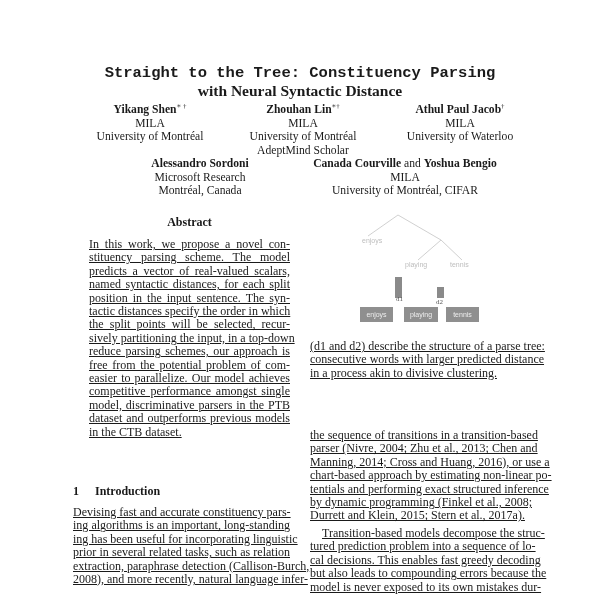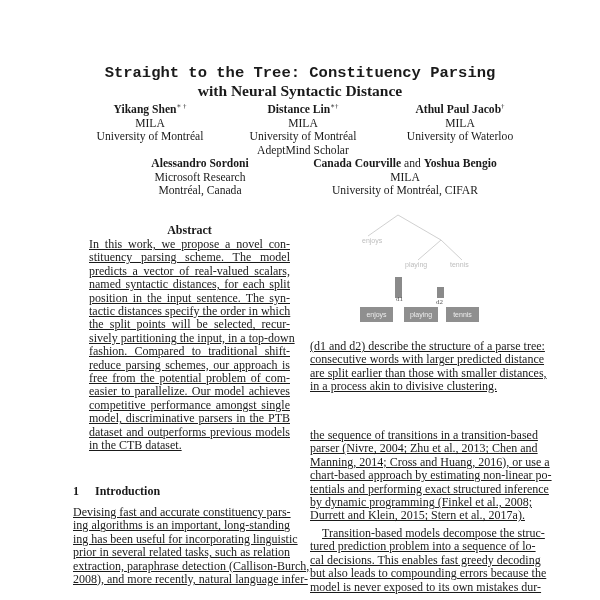--- a/index.html
+++ b/index.html
@@ -25,21 +25,21 @@
 
 <div class="abs title" style="top:64px;font-family:Liberation Mono, monospace;">Straight to the Tree: Constituency Parsing</div>
 <div class="abs title" style="top:82px;">with Neural Syntactic Distance</div>
 
 <div class="abs author-block" style="left:70px; width:160px; top:103px;">
   <div><span class="name">Yikang Shen</span><sup>∗ †</sup></div>
   <div>MILA</div>
   <div>University of Montréal</div>
 </div>
 <div class="abs author-block" style="left:218px; width:170px; top:103px;">
-  <div><span class="name">Distance Lin</span><sup>∗†</sup></div>
+  <div><span class="name">Zhouhan Lin</span><sup>∗†</sup></div>
   <div>MILA</div>
   <div>University of Montréal</div>
   <div>AdeptMind Scholar</div>
 </div>
 <div class="abs author-block" style="left:380px; width:160px; top:103px;">
   <div><span class="name">Athul Paul Jacob</span><sup>†</sup></div>
   <div>MILA</div>
   <div>University of Waterloo</div>
 </div>
 
@@ -49,31 +49,30 @@
   <div>Montréal, Canada</div>
 </div>
 <div class="abs author-block" style="left:290px; width:230px; top:157px;">
   <div><span class="name">Canada Courville</span>
        <span>and</span>
        <span class="name">Yoshua Bengio</span></div>
   <div>MILA</div>
   <div>University of Montréal, CIFAR</div>
 </div>
 
-<div class="abs sec-head" style="left:89px; width:201px; top:215px; text-align:center;margin-top:8px;">Abstract</div>
+<div class="abs sec-head" style="left:89px; width:201px; top:215px; text-align:center;">Abstract</div>
 <div class="abs para" style="left:89px; width:201px; top:238px;">
   <span class="line">In this work, we propose a novel con-</span>
   <span class="line">stituency parsing scheme.  The model</span>
   <span class="line">predicts a vector of real-valued scalars,</span>
   <span class="line">named syntactic distances, for each split</span>
   <span class="line">position in the input sentence.  The syn-</span>
   <span class="line">tactic distances specify the order in which</span>
   <span class="line">the split points will be selected, recur-</span>
   <span class="line">sively partitioning the input, in a top-down</span>
-  <span class="line">fashion.  Compared to traditional shift-</span>
   <span class="line">reduce parsing schemes, our approach is</span>
   <span class="line">free from the potential problem of com-</span>
   <span class="line">easier to parallelize. Our model achieves</span>
   <span class="line">competitive performance amongst single</span>
   <span class="line">model, discriminative parsers in the PTB</span>
   <span class="line">dataset and outperforms previous models</span>
   <span class="line last">in the CTB dataset.</span>
 </div>
 
 <div class="abs sec-head" style="left:73px; top:484px;">
@@ -105,21 +104,20 @@
   <span class="dlabel" style="left:136px; top:93px;">d2</span>
 
   <div class="word-box" style="left:60px; top:102px; width:33px;">enjoys</div>
   <div class="word-box" style="left:104px; top:102px; width:34px;">playing</div>
   <div class="word-box" style="left:146px; top:102px; width:33px;">tennis</div>
 </div>
 
 <div class="abs para" style="left:310px; width:217px; top:340px;">
   <span class="line">(d1 and d2) describe the structure of a parse tree:</span>
   <span class="line">consecutive words with larger predicted distance</span>
-  <span class="line">are split earlier than those with smaller distances,</span>
   <span class="line last">in a process akin to divisive clustering.</span>
 </div>
 
 <div class="abs para" style="left:310px; width:217px; top:429px;">
   <span class="line">the sequence of transitions in a transition-based</span>
   <span class="line">parser (Nivre, 2004; Zhu et al., 2013; Chen and</span>
   <span class="line">Manning, 2014; Cross and Huang, 2016), or use a</span>
   <span class="line">chart-based approach by estimating non-linear po-</span>
   <span class="line">tentials and performing exact structured inference</span>
   <span class="line">by dynamic programming (Finkel et al., 2008;</span>

